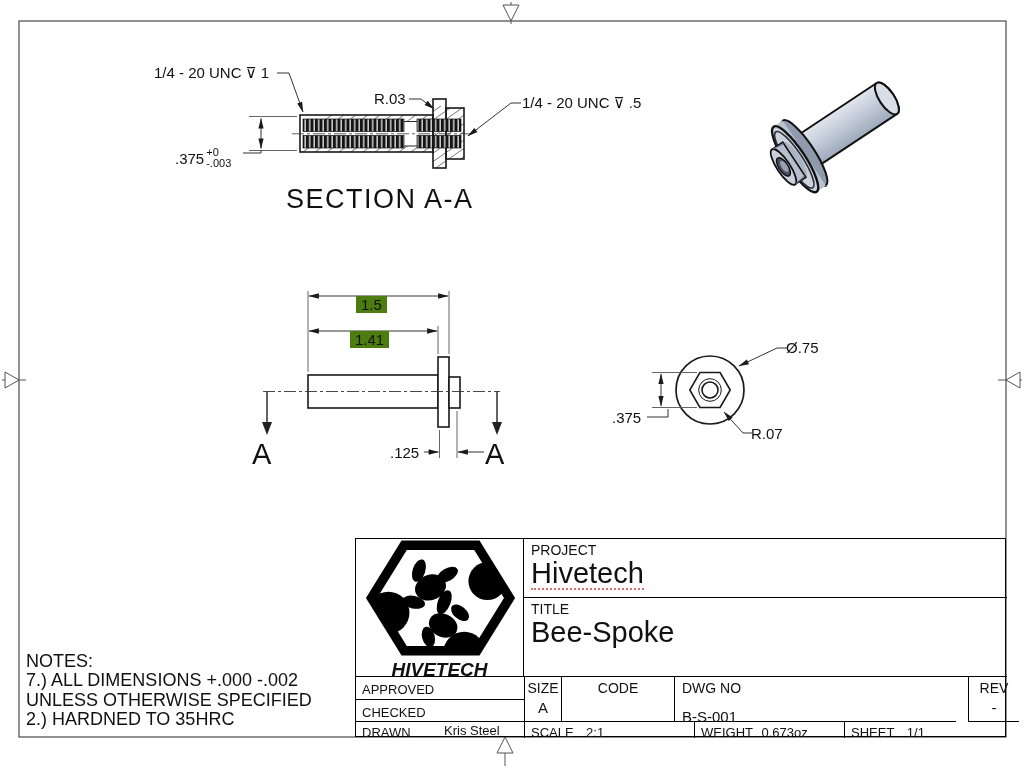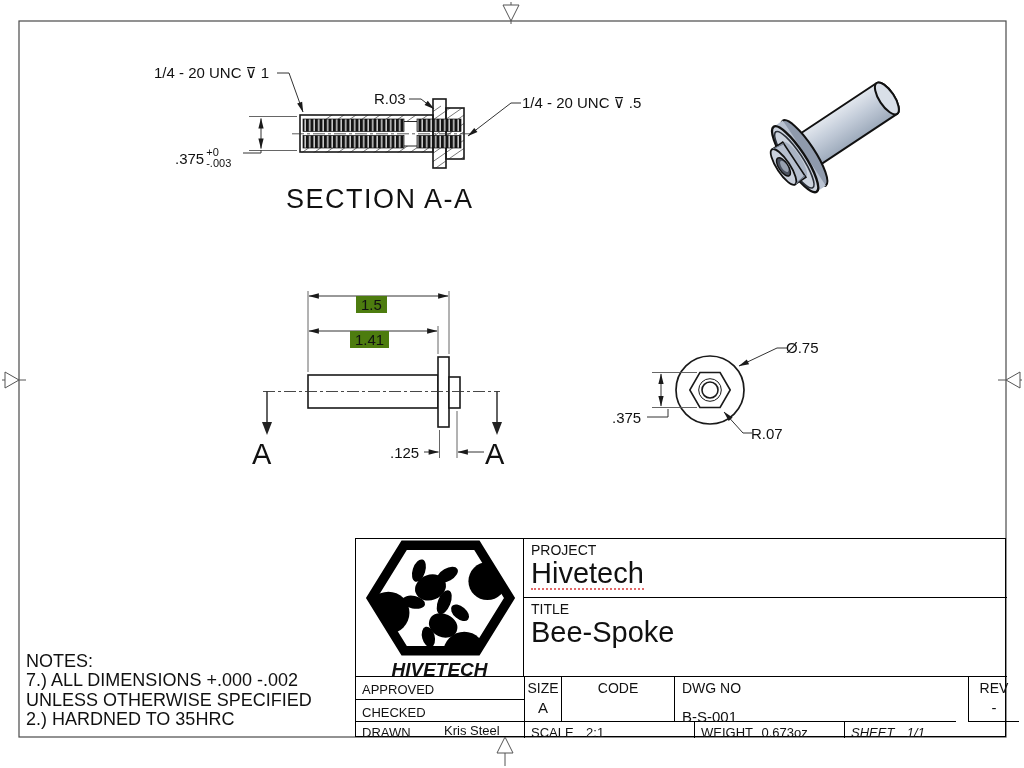--- a/index.html
+++ b/index.html
@@ -251,17 +251,17 @@
     <span class="rowlab" style="position:absolute;left:88px;">Kris Steel</span>
   </div>
   <div class="c bl" style="left:168px;top:183px;width:170px;height:16px;padding:1px 6px;">
     <span class="rowlab">SCALE</span>
     <span class="rowlab" style="margin-left:8px;">2:1</span>
   </div>
   <div class="c bl" style="left:338px;top:183px;width:150px;height:16px;padding:1px 6px;">
     <span class="rowlab">WEIGHT</span>
     <span class="rowlab" style="margin-left:4px;">0.673oz</span>
   </div>
-  <div class="c bl" style="left:488px;top:183px;width:163px;height:16px;padding:1px 6px;font-style:italic;">
+  <div class="c bl" style="left:488px;top:183px;width:163px;height:16px;padding:1px 6px;">
     <span class="rowlab">SHEET</span>
     <span class="rowlab" style="margin-left:8px;">1/1</span>
   </div>
 </div>
 
 </body></html>

